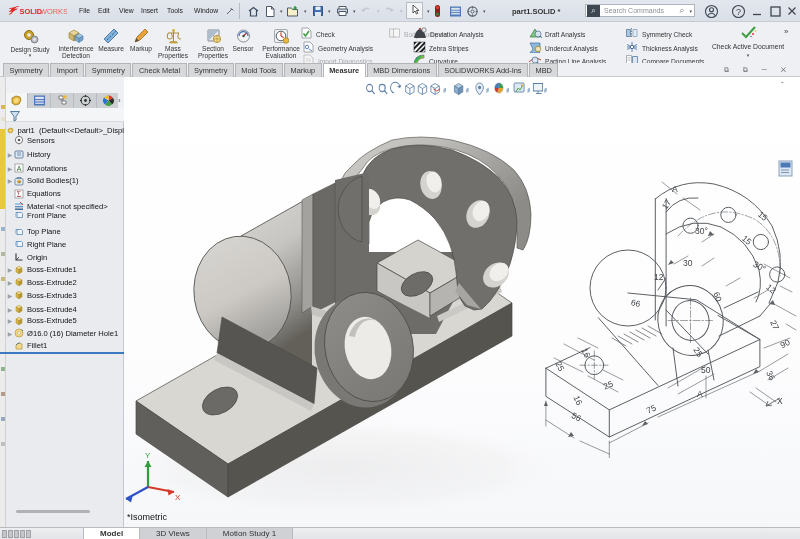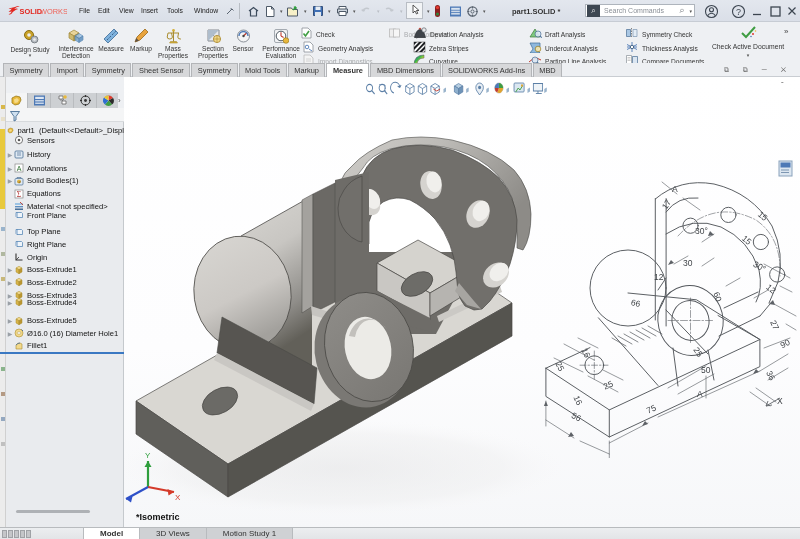--- a/index.html
+++ b/index.html
@@ -40,21 +40,21 @@
 #tree { position:absolute; left:6px; top:122px; width:260px; }
 .trow { position:absolute; left:0; height:12px; font-size:7.6px; color:#111; white-space:nowrap; display:flex; align-items:center; width:118px; overflow:hidden;}
 .trow .ar { width:8px; font-size:6px; color:#9aa0a6; text-align:center; }
 .trow svg { margin-right:3px; }
 
 #botbar { position:absolute; left:0; top:527px; width:800px; height:24px;
   background:linear-gradient(#eceef0,#d8dadd); border-top:1px solid #b8bbbe; display:flex; font-size:7.6px; color:#333;}
 .btab { padding:1px 16px 0 16px; border-right:1px solid #b8bbbe; background:#cfd1d4; height:12px; font-size:8px;}
 .btab.active { background:#fff; font-weight:bold; }
 #leftstrip { position:absolute; left:0; top:77px; width:6px; height:450px; background:#ececec; border-right:1px solid #d0d0d0;}
-#isolabel { position:absolute; left:127px; top:512px; font-size:9px; font-weight:bold; color:#111;margin-left:9px; }
+#isolabel { position:absolute; left:127px; top:512px; font-size:9px; font-weight:normal; color:#111; }
 </style>
 </head>
 <body>
 <div id="app">
   <div id="viewport"></div>
   <svg id="scene" width="800" height="539" viewBox="0 0 800 539" style="position:absolute;left:0;top:0">
     <defs>
       <linearGradient id="cylg" x1="0" y1="0" x2="0.35" y2="1">
         <stop offset="0" stop-color="#dbd9d5"></stop>
           <stop offset=".45" stop-color="#c8c6c2"></stop>
@@ -522,21 +522,21 @@
         <div style="font-size:5px;color:#555;margin-top:2px">▾</div>
       </div>
     <div style="position:absolute;left:784px;top:5px;font-size:8px;color:#444">»</div>
     <div style="position:absolute;left:781px;top:52px;font-size:8px;color:#444">ꞈ</div>
   </div>
   <div id="tabrow">
     <span style="width:3px"></span>
     <span class="tab">Symmetry</span>
       <span class="tab">Import</span>
       <span class="tab">Symmetry</span>
-    <span class="tab">Sheet Sensor</span>
+    <span class="tab">Check Metal</span>
       <span class="tab">Symmetry</span>
       <span class="tab">Mold Tools</span>
     <span class="tab">Markup</span>
       <span class="tab active">Measure</span>
       <span class="tab">MBD Dimensions</span>
     <span class="tab">SOLIDWORKS Add-Ins</span>
       <span class="tab">MBD</span>
     <span style="margin-left:auto;margin-right:8px;color:#666;font-size:7px;letter-spacing:6px;padding-top:3px">⧉ ⧉ ─ ✕</span>
   </div>
   <div id="leftstrip">
@@ -649,21 +649,21 @@
     <div class="trow" style="top:154.4px"><span class="ar">▶</span><svg width="10" height="10" viewBox="0 0 10 10">
           <path d="M2 3 l3-1.7 3 1.7 -3 1.7z" fill="#f2d98b" stroke="#a98c2f" stroke-width=".5"></path>
           <path d="M2 3 v4 l3 1.7 v-4z" fill="#d9b54a" stroke="#a98c2f" stroke-width=".5"></path>
           <path d="M8 3 v4 l-3 1.7 v-4z" fill="#bb9631" stroke="#a98c2f" stroke-width=".5"></path>
         </svg>Boss-Extrude2</div>
     <div class="trow" style="top:167.1px"><span class="ar">▶</span><svg width="10" height="10" viewBox="0 0 10 10">
           <path d="M2 3 l3-1.7 3 1.7 -3 1.7z" fill="#f2d98b" stroke="#a98c2f" stroke-width=".5"></path>
           <path d="M2 3 v4 l3 1.7 v-4z" fill="#d9b54a" stroke="#a98c2f" stroke-width=".5"></path>
           <path d="M8 3 v4 l-3 1.7 v-4z" fill="#bb9631" stroke="#a98c2f" stroke-width=".5"></path>
         </svg>Boss-Extrude3</div>
-    <div class="trow" style="top:174px"><span class="ar">▶</span><svg width="10" height="10" viewBox="0 0 10 10">
+    <div class="trow" style="top:181px"><span class="ar">▶</span><svg width="10" height="10" viewBox="0 0 10 10">
           <path d="M2 3 l3-1.7 3 1.7 -3 1.7z" fill="#f2d98b" stroke="#a98c2f" stroke-width=".5"></path>
           <path d="M2 3 v4 l3 1.7 v-4z" fill="#d9b54a" stroke="#a98c2f" stroke-width=".5"></path>
           <path d="M8 3 v4 l-3 1.7 v-4z" fill="#bb9631" stroke="#a98c2f" stroke-width=".5"></path>
         </svg>Boss-Extrude4</div>
     <div class="trow" style="top:192.5px"><span class="ar">▶</span><svg width="10" height="10" viewBox="0 0 10 10">
           <path d="M2 3 l3-1.7 3 1.7 -3 1.7z" fill="#f2d98b" stroke="#a98c2f" stroke-width=".5"></path>
           <path d="M2 3 v4 l3 1.7 v-4z" fill="#d9b54a" stroke="#a98c2f" stroke-width=".5"></path>
           <path d="M8 3 v4 l-3 1.7 v-4z" fill="#bb9631" stroke="#a98c2f" stroke-width=".5"></path>
         </svg>Boss-Extrude5</div>
     <div class="trow" style="top:205.2px"><span class="ar">▶</span><svg width="10" height="10" viewBox="0 0 10 10">

